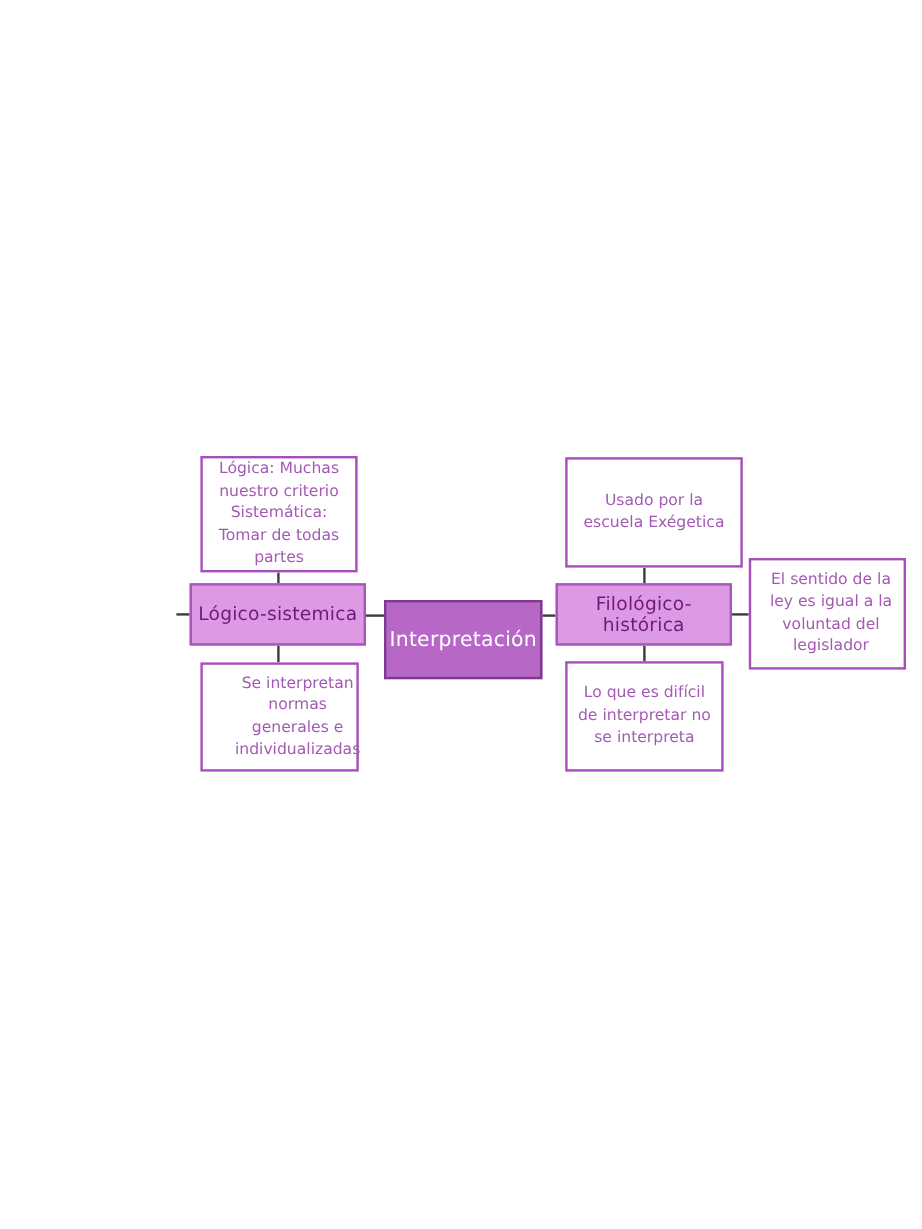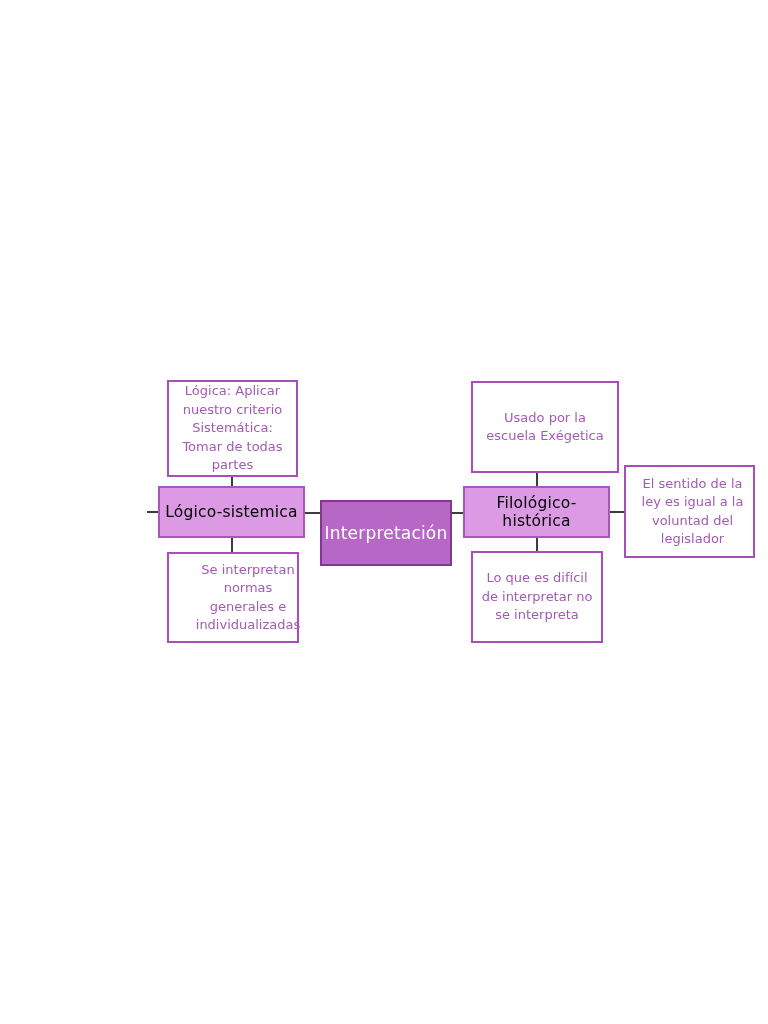--- a/index.html
+++ b/index.html
@@ -27,21 +27,21 @@
     background: #ffffff;
     border: 2px solid var(--leaf-border, #a84dbb);
     color: var(--leaf-text, #a45ab4);
     font-size: 13px;
     line-height: 1.42;
     padding: 4px 6px;
   }
   .node {
     background: var(--node-fill, #dd9ae4);
     border: 2px solid var(--node-border, #aa55bd);
-    color: #000000;
+    color: #701a75;
     font-size: 15.5px;
     letter-spacing: 0.2px;
   }
   .center-node {
     background: var(--center-fill, #b768c7);
     border: 2px solid var(--center-border, #7e3a8c);
     color: #ffffff;
     font-size: 17px;
     letter-spacing: 0.2px;
   }
@@ -80,21 +80,21 @@
   <div id="conn-h1" class="connector h"></div>
   <div id="conn-h2" class="connector h"></div>
   <div id="conn-h3" class="connector h"></div>
   <div id="conn-h4" class="connector h"></div>
   <div id="conn-v1" class="connector v"></div>
   <div id="conn-v2" class="connector v"></div>
   <div id="conn-v3" class="connector v"></div>
   <div id="conn-v4" class="connector v"></div>
 
 
-  <div id="leaf-top-left" class="box leaf">Lógica: Aplicar nuestro criterio Sistemática: Tomar de todas partes</div>
+  <div id="leaf-top-left" class="box leaf">Lógica: Muchas nuestro criterio Sistemática: Tomar de todas partes</div>
 
   <div id="leaf-bottom-left" class="box leaf">Se interpretan normas generales e individualizadas</div>
 
   <div id="leaf-top-right" class="box leaf">Usado por la escuela Exégetica</div>
 
   <div id="leaf-bottom-right" class="box leaf">Lo que es difícil de interpretar no se interpreta</div>
 
   <div id="leaf-far-right" class="box leaf">El sentido de la ley es igual a la voluntad del legislador</div>
 
   <div id="node-left" class="box node">Lógico-sistemica</div>

